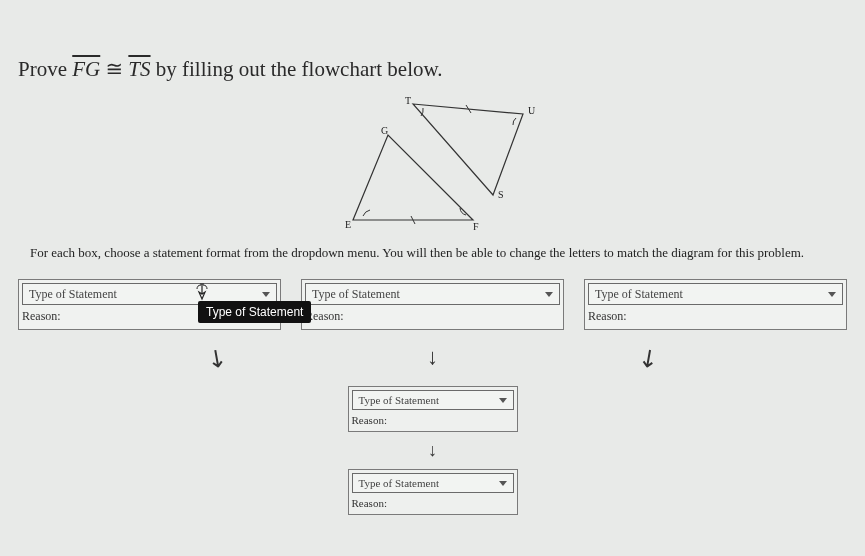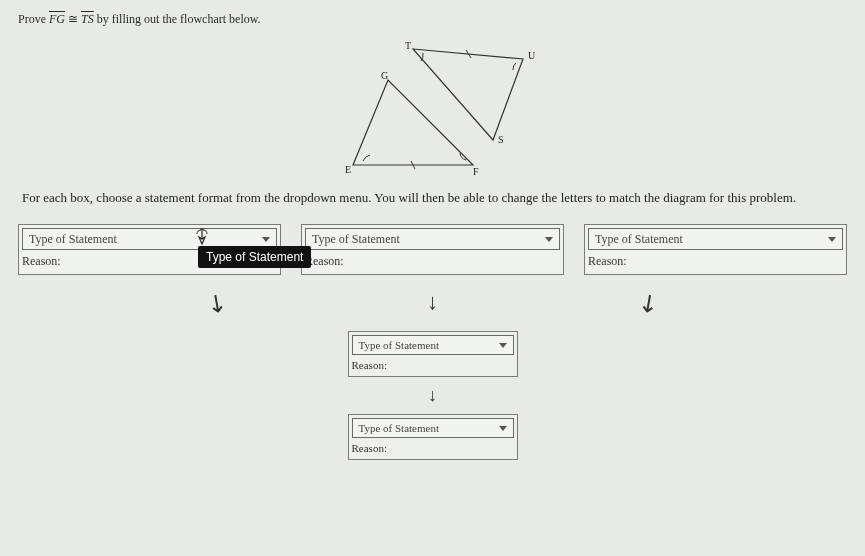--- a/index.html
+++ b/index.html
@@ -7,24 +7,24 @@
       font-family: Georgia, 'Times New Roman', serif;
       background: #e8eae8;
       width: 865px;
       height: 556px;
       padding: 12px 18px;
       color: #2a2a2a;
       overflow: hidden;
       position: relative;
     }
     .overline { text-decoration: overline; font-style: italic; }
-    .prompt { font-size: 12px; margin-bottom: 8px; }
+    .prompt { font-size: 21px; margin-bottom: 8px; margin-top: 45px; }
     .diagram-wrap { display: flex; justify-content: center; margin: 4px 0 10px 0; }
     svg.diagram { width: 220px; height: 145px; }
-    .instructions { font-size: 13px; margin: 8px 0 18px 4px; color: #222; }
+    .instructions { font-size: 13px; margin: 8px 0 18px 12px; color: #222; }
     .row-top {
       display: flex;
       gap: 20px;
       justify-content: space-between;
       position: relative;
     }
     .col { flex: 1; position: relative; }
     .box {
       border: 1px solid #7a7a7a;
       background: #f0f2f0;

